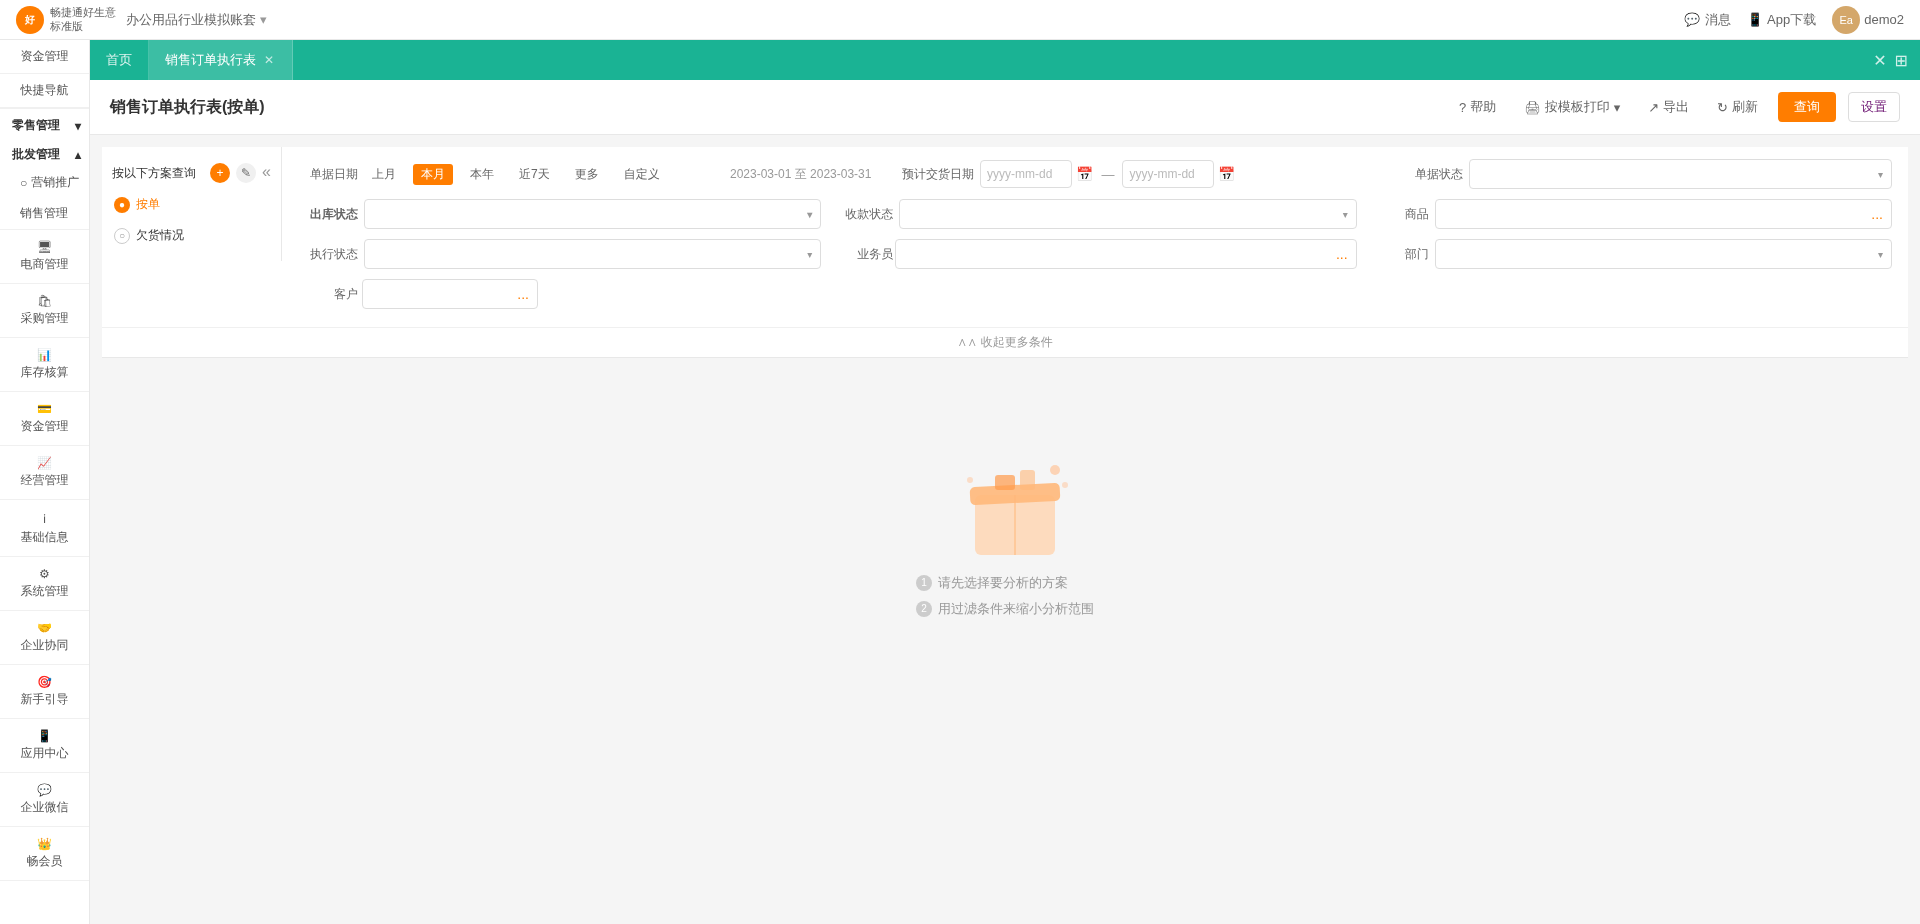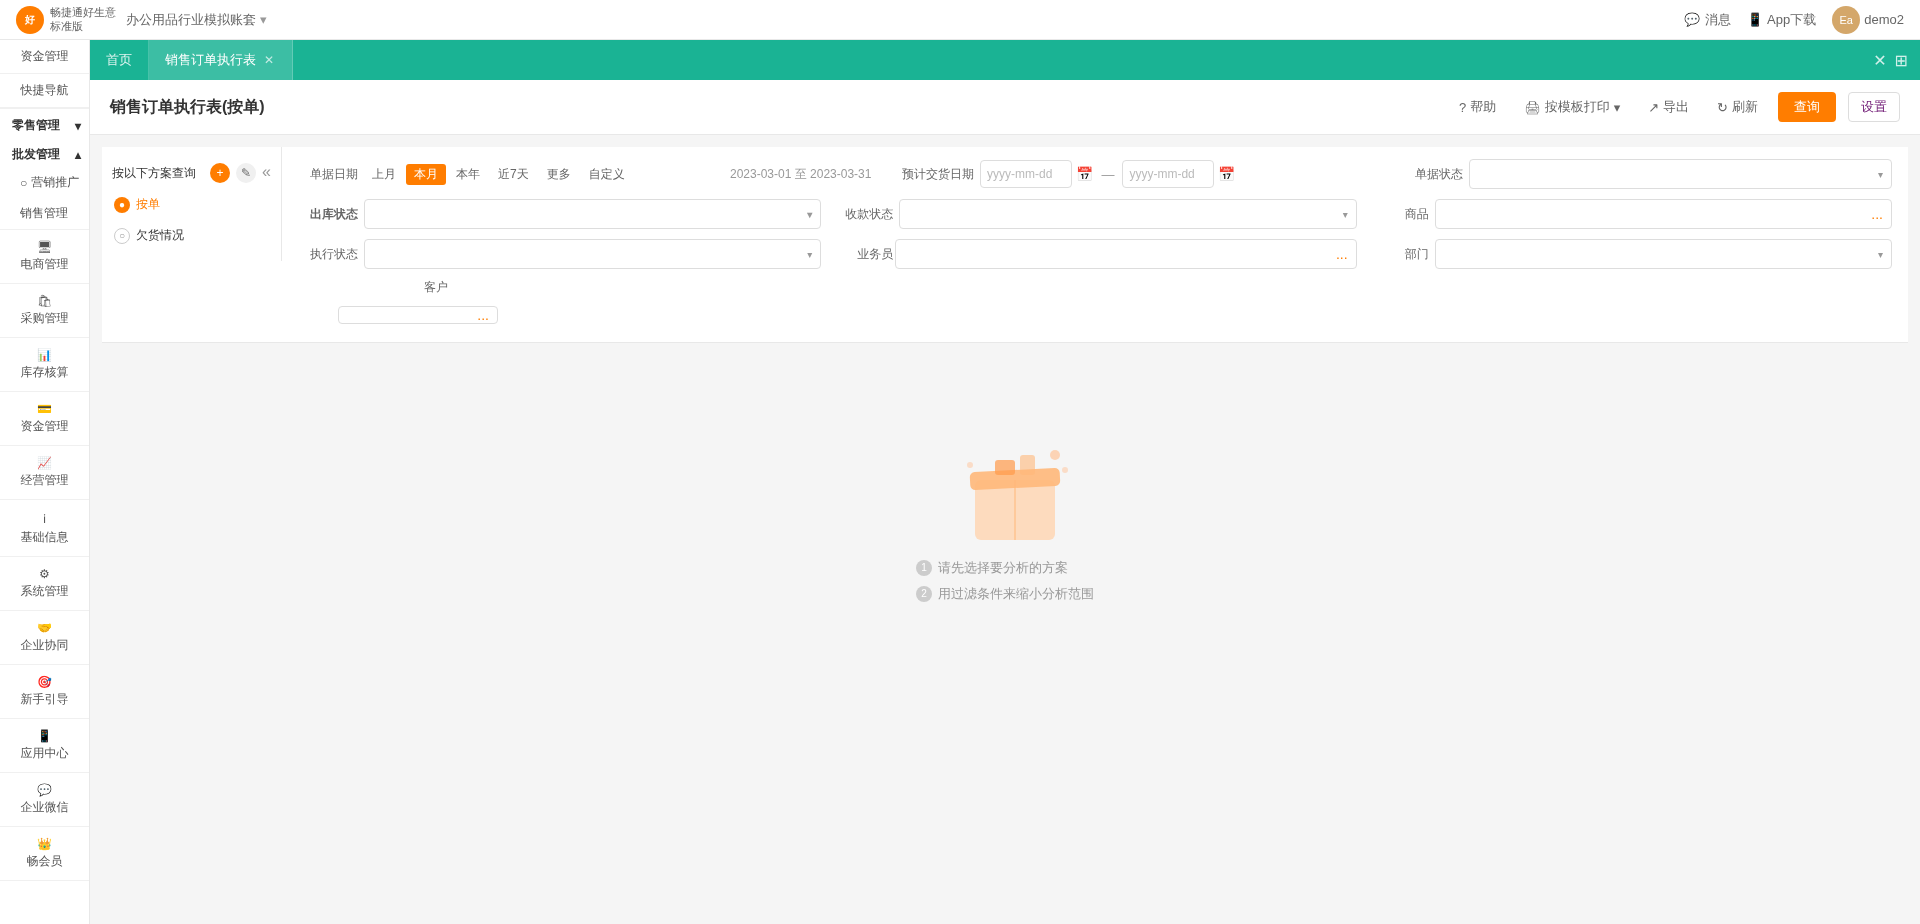--- a/index.html
+++ b/index.html
@@ -279,21 +279,21 @@
       background: #fff;
       cursor: pointer;
       display: flex;
       align-items: center;
       justify-content: space-between;
     }
     .filter-select-arrow { color: #999; font-size: 10px; }
     .date-tabs {
       display: flex;
       align-items: center;
-      gap: 2px;
+      gap: 9px;
       flex-wrap: wrap;
     }
     .date-tab {
       padding: 2px 8px;
       font-size: 12px;
       cursor: pointer;
       border-radius: 3px;
       color: #666;
     }
     .date-tab.active-date {
@@ -645,31 +645,35 @@
               <div style="display:flex;align-items:center;gap:6px;flex:1;min-width:240px;">
                 <span class="filter-label">部门</span>
                 <div class="filter-select">
                   <span></span>
                   <span class="filter-select-arrow">▾</span>
                 </div>
               </div>
             </div>
 
             <div class="filter-row">
-              <div style="display:flex;align-items:center;gap:10px;min-width:240px;flex-direction:column;">
+              <div style="display:flex;align-items:center;gap:4px;min-width:240px;">
                 <span class="filter-label">客户</span>
                 <div class="filter-select" style="min-width:160px;">
                   <span></span>
                   <span class="filter-dots">...</span>
                 </div>
               </div>
             </div>
           </div>
         </div>
 
+        <div class="collapse-bar">
+          <span>∧∧</span>
+          <span>收起更多条件</span>
+        </div>
       </div>
 
       <div class="empty-state">
         <div class="empty-icon">
           <svg width="120" height="110" viewBox="0 0 120 110">
 
             <rect x="20" y="45" width="80" height="60" rx="6" fill="#ffd5b0" opacity="0.8"></rect>
 
             <rect x="15" y="35" width="90" height="18" rx="5" fill="#ffb87a" opacity="0.9" transform="rotate(-3 60 44)"></rect>
 

